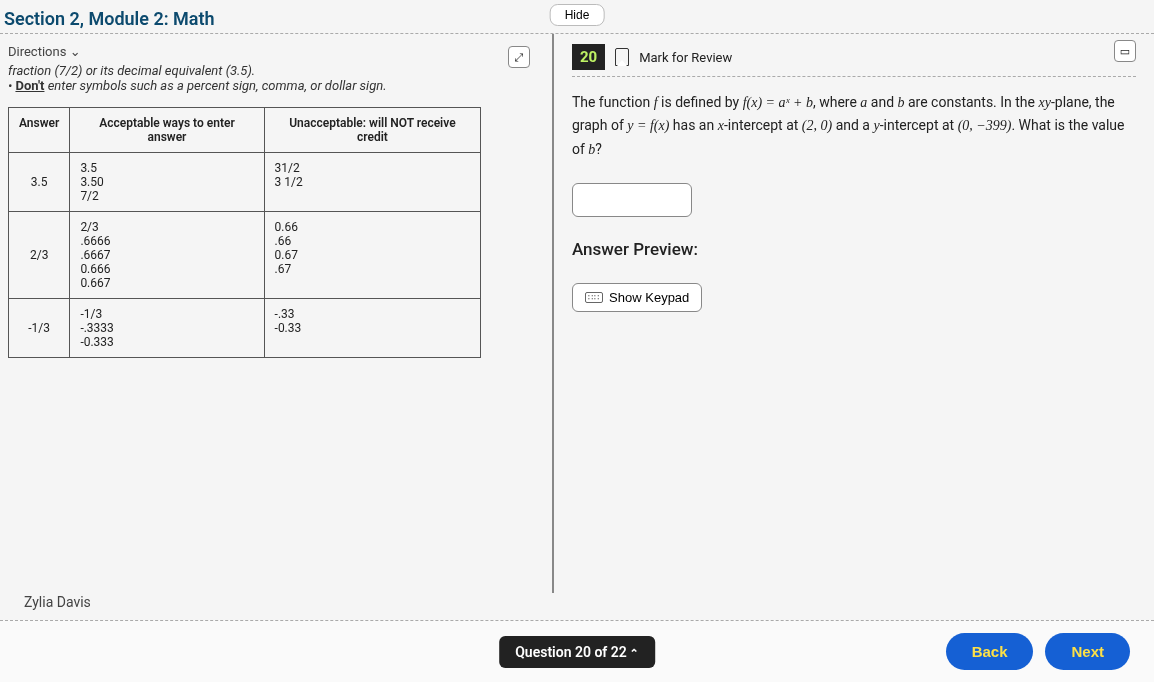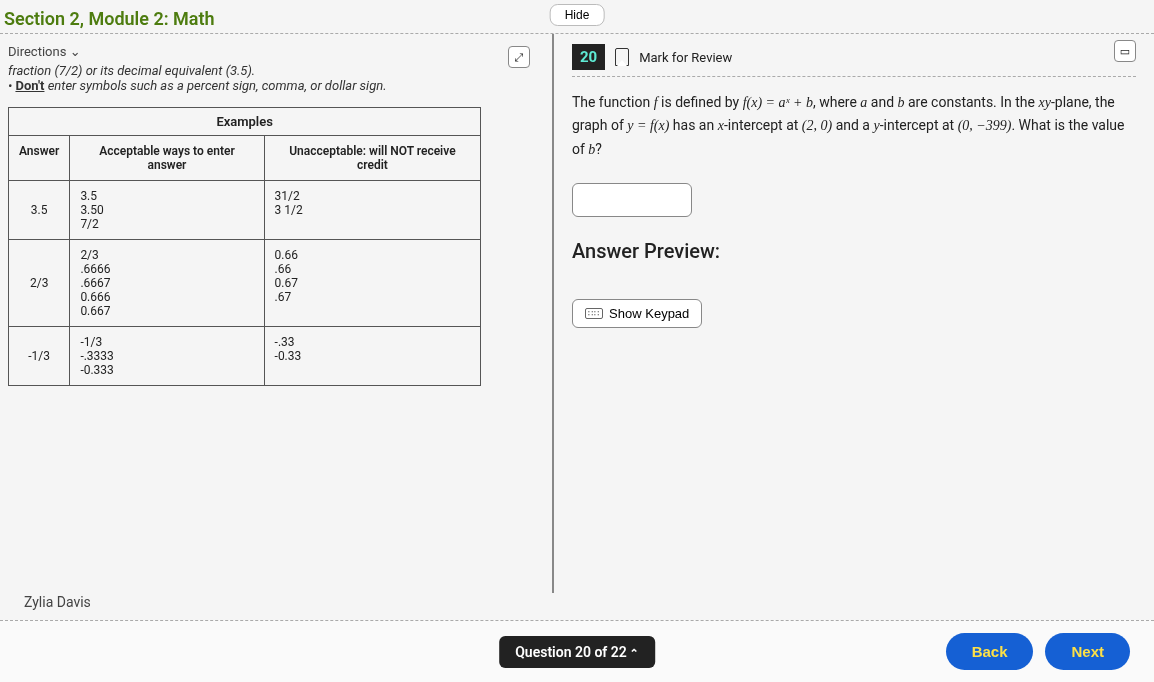--- a/index.html
+++ b/index.html
@@ -13,21 +13,21 @@
     color: #222;
   }
   .top-bar {
     position: relative;
     padding: 8px 0 4px 0;
   }
   .section-title {
     font-size: 18px;
     font-weight: 600;
     padding-left: 4px;
-    color: #4d7c0f;
+    color: #0c4a6e;
   }
   .hide-btn {
     position: absolute;
     top: 4px;
     left: 50%;
     transform: translateX(-50%);
     border: 1px solid #bbb;
     background: #fff;
     border-radius: 8px;
     padding: 3px 14px;
@@ -100,21 +100,21 @@
   .qhead {
     display: flex;
     align-items: center;
     gap: 10px;
     border-bottom: 1px dashed #aaa;
     padding-bottom: 6px;
     margin-bottom: 14px;
   }
   .qnum {
     background: #222;
-    color: #5eead4;
+    color: #bef264;
     font-weight: 700;
     padding: 4px 8px;
     font-size: 15px;
   }
   .bookmark {
     width: 14px; height: 18px;
     border: 1.5px solid #333;
     border-radius: 2px 2px 0 0;
     position: relative;
     cursor: pointer;
@@ -136,23 +136,23 @@
   .answer-input {
     border: 1px solid #888;
     border-radius: 6px;
     padding: 8px 12px;
     width: 120px;
     font-size: 14px;
     margin-bottom: 22px;
     background:#fff;
   }
   .preview-label {
-    font-size: 20px;
+    font-size: 17px;
     font-weight: 500;
-    margin-bottom: 36px;
+    margin-bottom: 24px;
   }
   .keypad-btn {
     border: 1px solid #888;
     background: #fff;
     border-radius: 6px;
     padding: 6px 12px;
     font-size: 13px;
     cursor: pointer;
     display: inline-flex;
     align-items:center;
@@ -219,21 +219,20 @@
     <div class="left-tool">
       <div class="tool-icon">⤢</div>
     </div>
     <div class="directions-toggle">Directions</div>
     <div class="dir-text">
       <span>fraction (7/2) or its decimal equivalent (3.5).</span><br>
       <span>• </span><span class="dir-bold">Don't</span><span> enter symbols such as a percent sign, comma, or dollar sign.</span>
     </div>
 
     <table class="examples-table">
-      <caption>Examples</caption>
       <thead>
         <tr>
           <th>Answer</th>
           <th>Acceptable ways to enter answer</th>
           <th>Unacceptable: will NOT receive credit</th>
         </tr>
       </thead>
       <tbody>
         <tr>
           <td>3.5</td>

